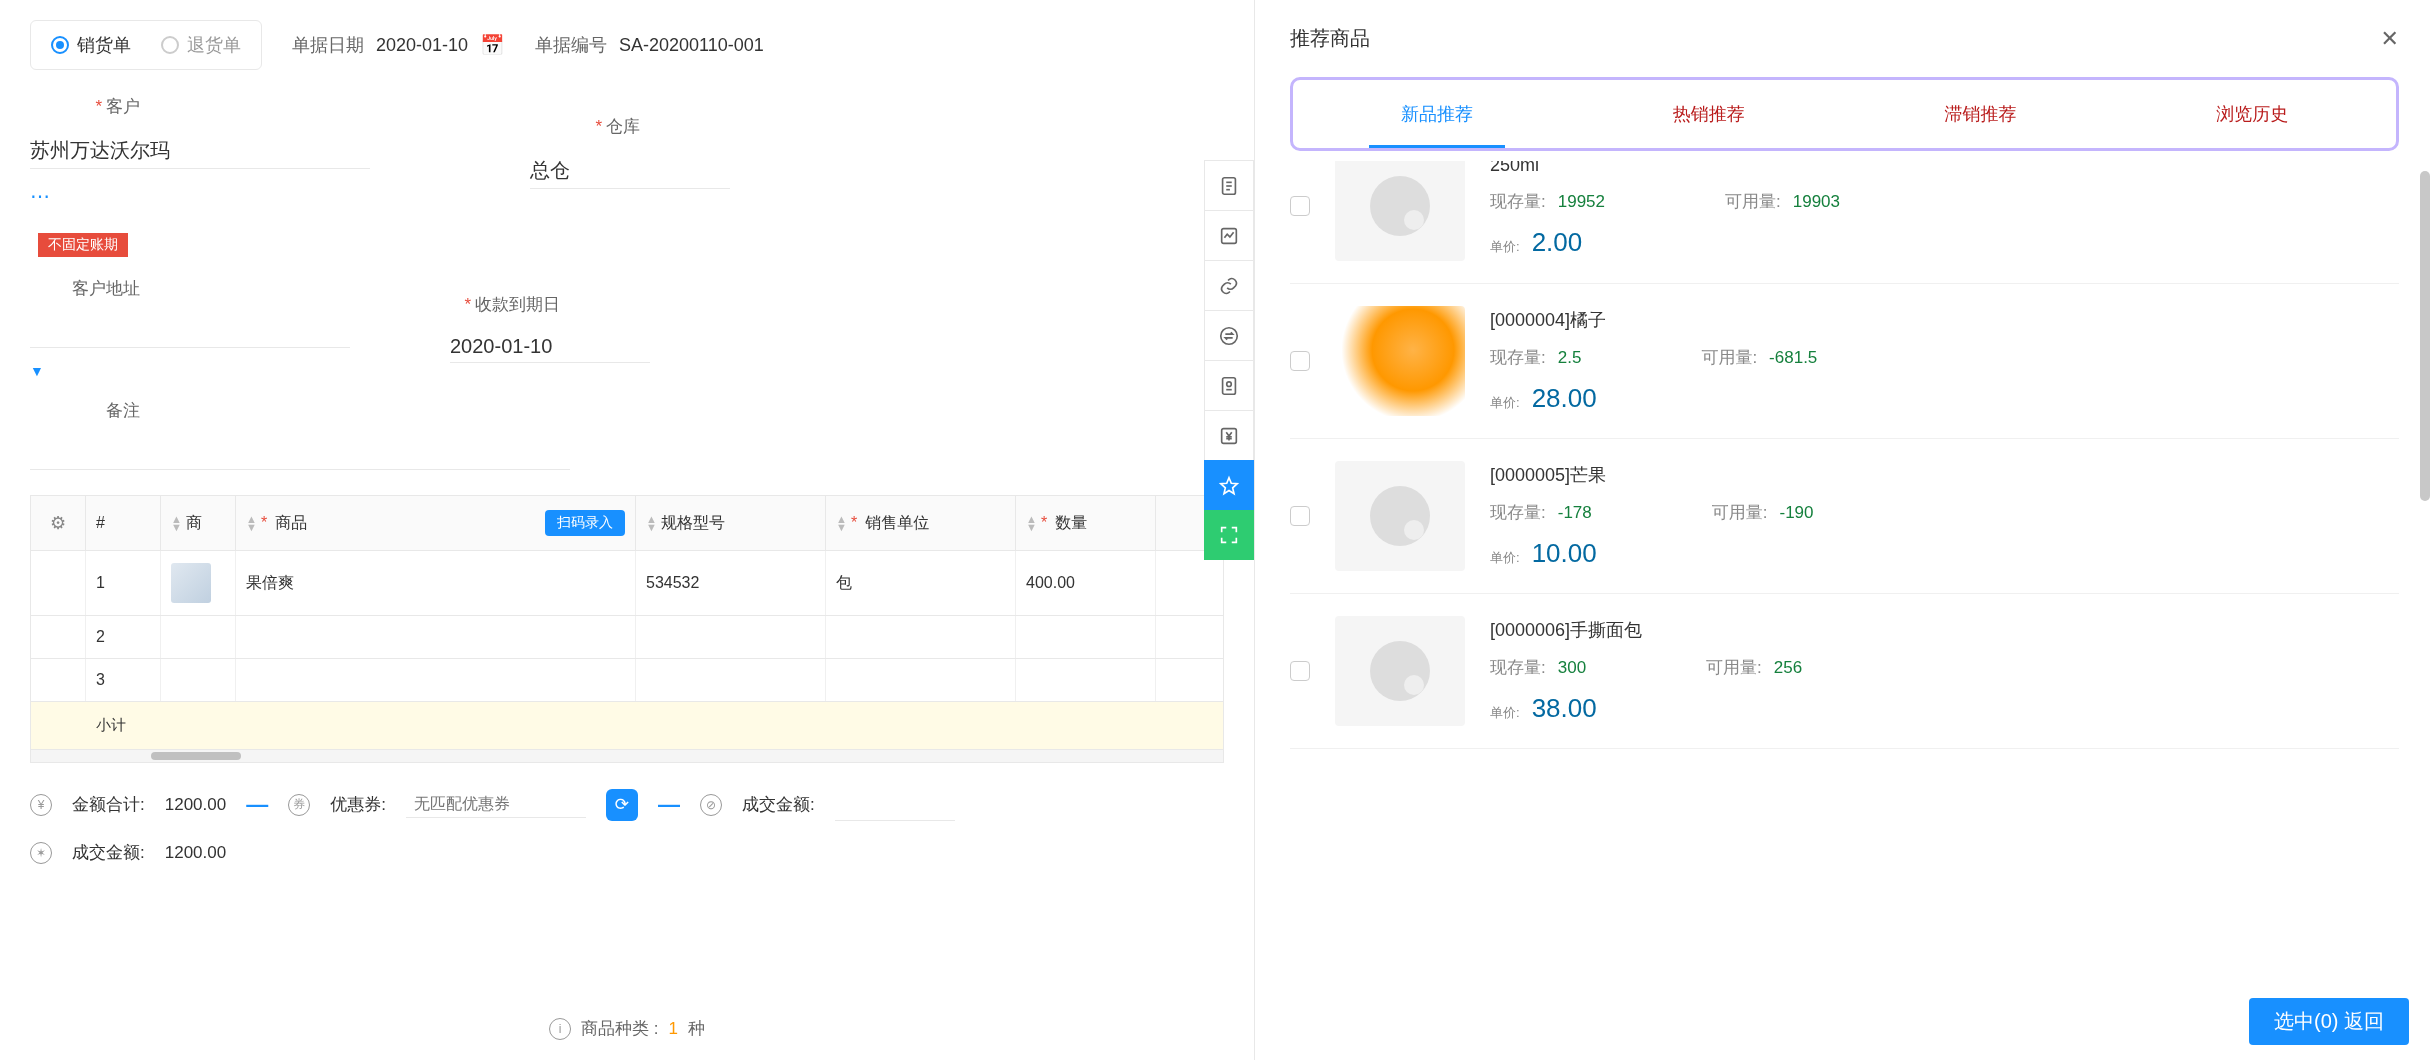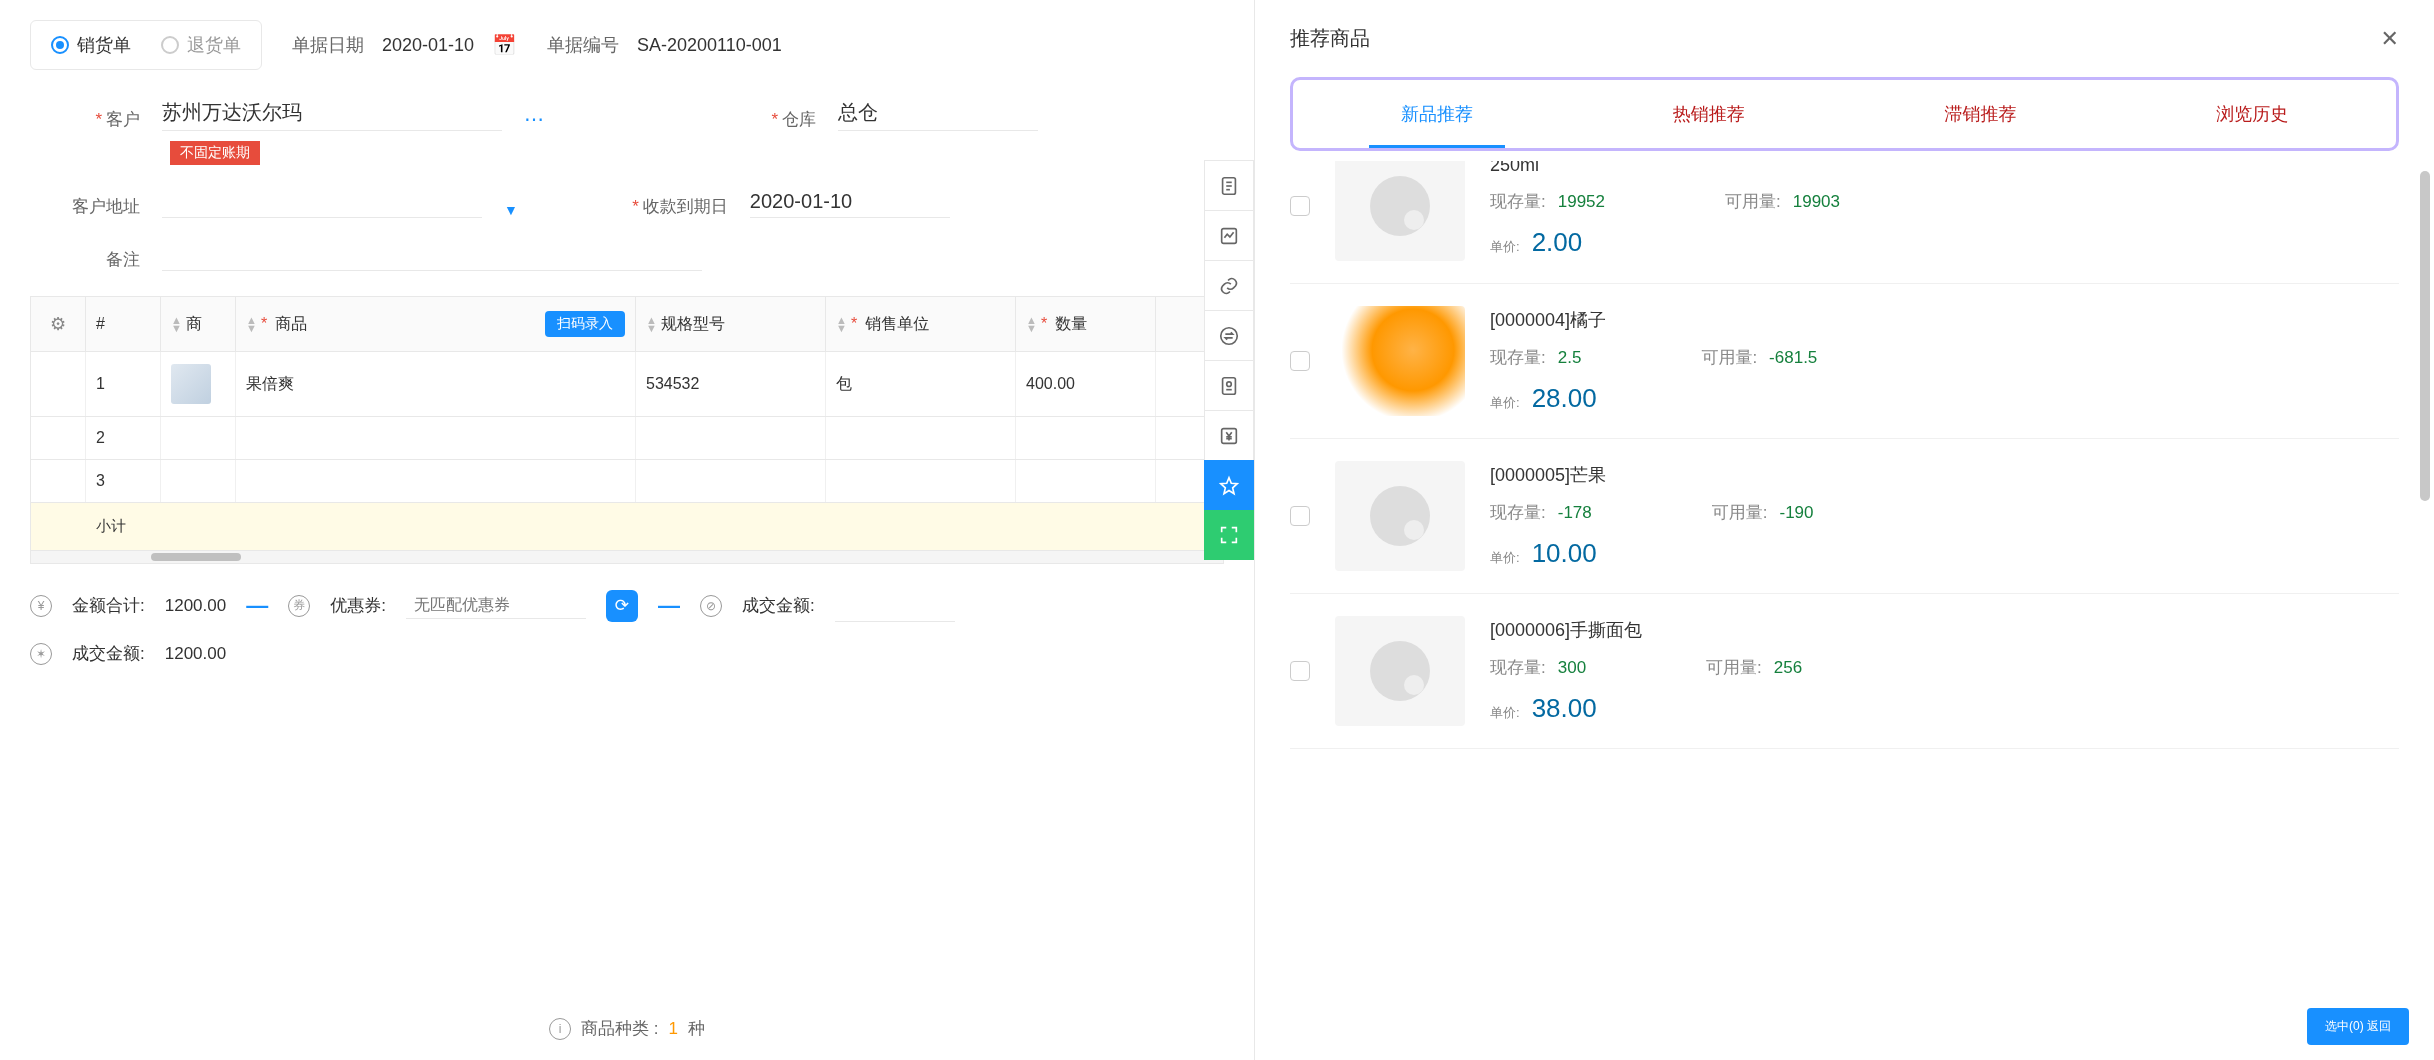--- a/index.html
+++ b/index.html
@@ -7,28 +7,28 @@
 .app { display: flex; width: 2434px; height: 1060px; position: relative; }
 .left { flex: 1; padding: 20px 30px; position: relative; }
 .right { width: 1180px; border-left: 1px solid #e8e8e8; display: flex; flex-direction: column; }
 
 .tabs-row { display: flex; align-items: center; gap: 30px; margin-bottom: 25px; }
 .order-tabs { display: flex; background: #fff; border: 1px solid #e8e8e8; border-radius: 6px; padding: 12px 20px; gap: 30px; }
 .radio-item { display: flex; align-items: center; gap: 8px; cursor: pointer; font-size: 18px; }
 .radio-circle { width: 18px; height: 18px; border-radius: 50%; border: 2px solid #1890ff; display: inline-flex; align-items: center; justify-content: center; }
 .radio-circle.unchecked { border-color: #ccc; }
 .radio-dot { width: 8px; height: 8px; border-radius: 50%; background: #1890ff; }
-.meta-item { display: flex; align-items: center; gap: 18px; font-size: 18px; }
+.meta-item { display: flex; align-items: center; gap: 12px; font-size: 18px; }
 .meta-label { color: #666; }
 .meta-value { color: #333; }
 .cal-icon { color: #1890ff; font-size: 20px; }
 
 .form-section { margin-bottom: 25px; }
 .form-row { display: flex; align-items: center; margin-bottom: 20px; gap: 40px; }
-.form-group { display: flex; align-items: flex-end; gap: 22px; }
+.form-group { display: flex; align-items: flex-start; gap: 15px; flex-direction: column; }
 .form-label { width: 110px; text-align: right; color: #666; font-size: 17px; }
 .req { color: #e74c3c; margin-right: 4px; }
 .form-value { font-size: 20px; min-width: 200px; border-bottom: 1px solid #e8e8e8; padding: 4px 0; }
 .badge-red { background: #e74c3c; color: #fff; padding: 3px 10px; font-size: 14px; display: inline-block; margin-left: 8px; }
 .dots-icon { color: #1890ff; font-size: 20px; letter-spacing: 2px; cursor: pointer; }
 .chevron-down { color: #1890ff; font-size: 14px; cursor: pointer; }
 .input-line { border: none; border-bottom: 1px solid #e8e8e8; width: 280px; padding: 6px 0; font-size: 17px; outline: none; }
 
 .grid-wrap { border: 1px solid #e8e8e8; }
 .grid-header { display: flex; background: #fafafa; border-bottom: 1px solid #e8e8e8; }
@@ -91,21 +91,21 @@
 .pstats { display: flex; gap: 120px; }
 .pstat { display: flex; align-items: baseline; gap: 12px; font-size: 17px; }
 .pstat-label { color: #888; }
 .pstat-value { color: #15803d; }
 .pprice-row { display: flex; align-items: baseline; gap: 12px; }
 .pprice { color: #0369a1; font-size: 26px; font-weight: 400; text-align: center; }
 
 .scrollbar-visual { position: absolute; right: 4px; top: 10px; width: 10px; height: 330px; background: #c8c8c8; border-radius: 5px; }
 
 .panel-footer { display: flex; justify-content: flex-end; padding: 15px 25px; }
-.select-return { background: #1890ff; color: #fff; padding: 10px 18px; border-radius: 4px; font-size: 12px; cursor: pointer; }
+.select-return { background: #1890ff; color: #fff; padding: 10px 25px; border-radius: 4px; font-size: 20px; cursor: pointer; }
 </style>
 </head>
 <body>
 
 <div class="app">
   <div class="left">
     <div class="tabs-row">
       <div class="order-tabs">
         <div class="radio-item">
           <span class="radio-circle">

